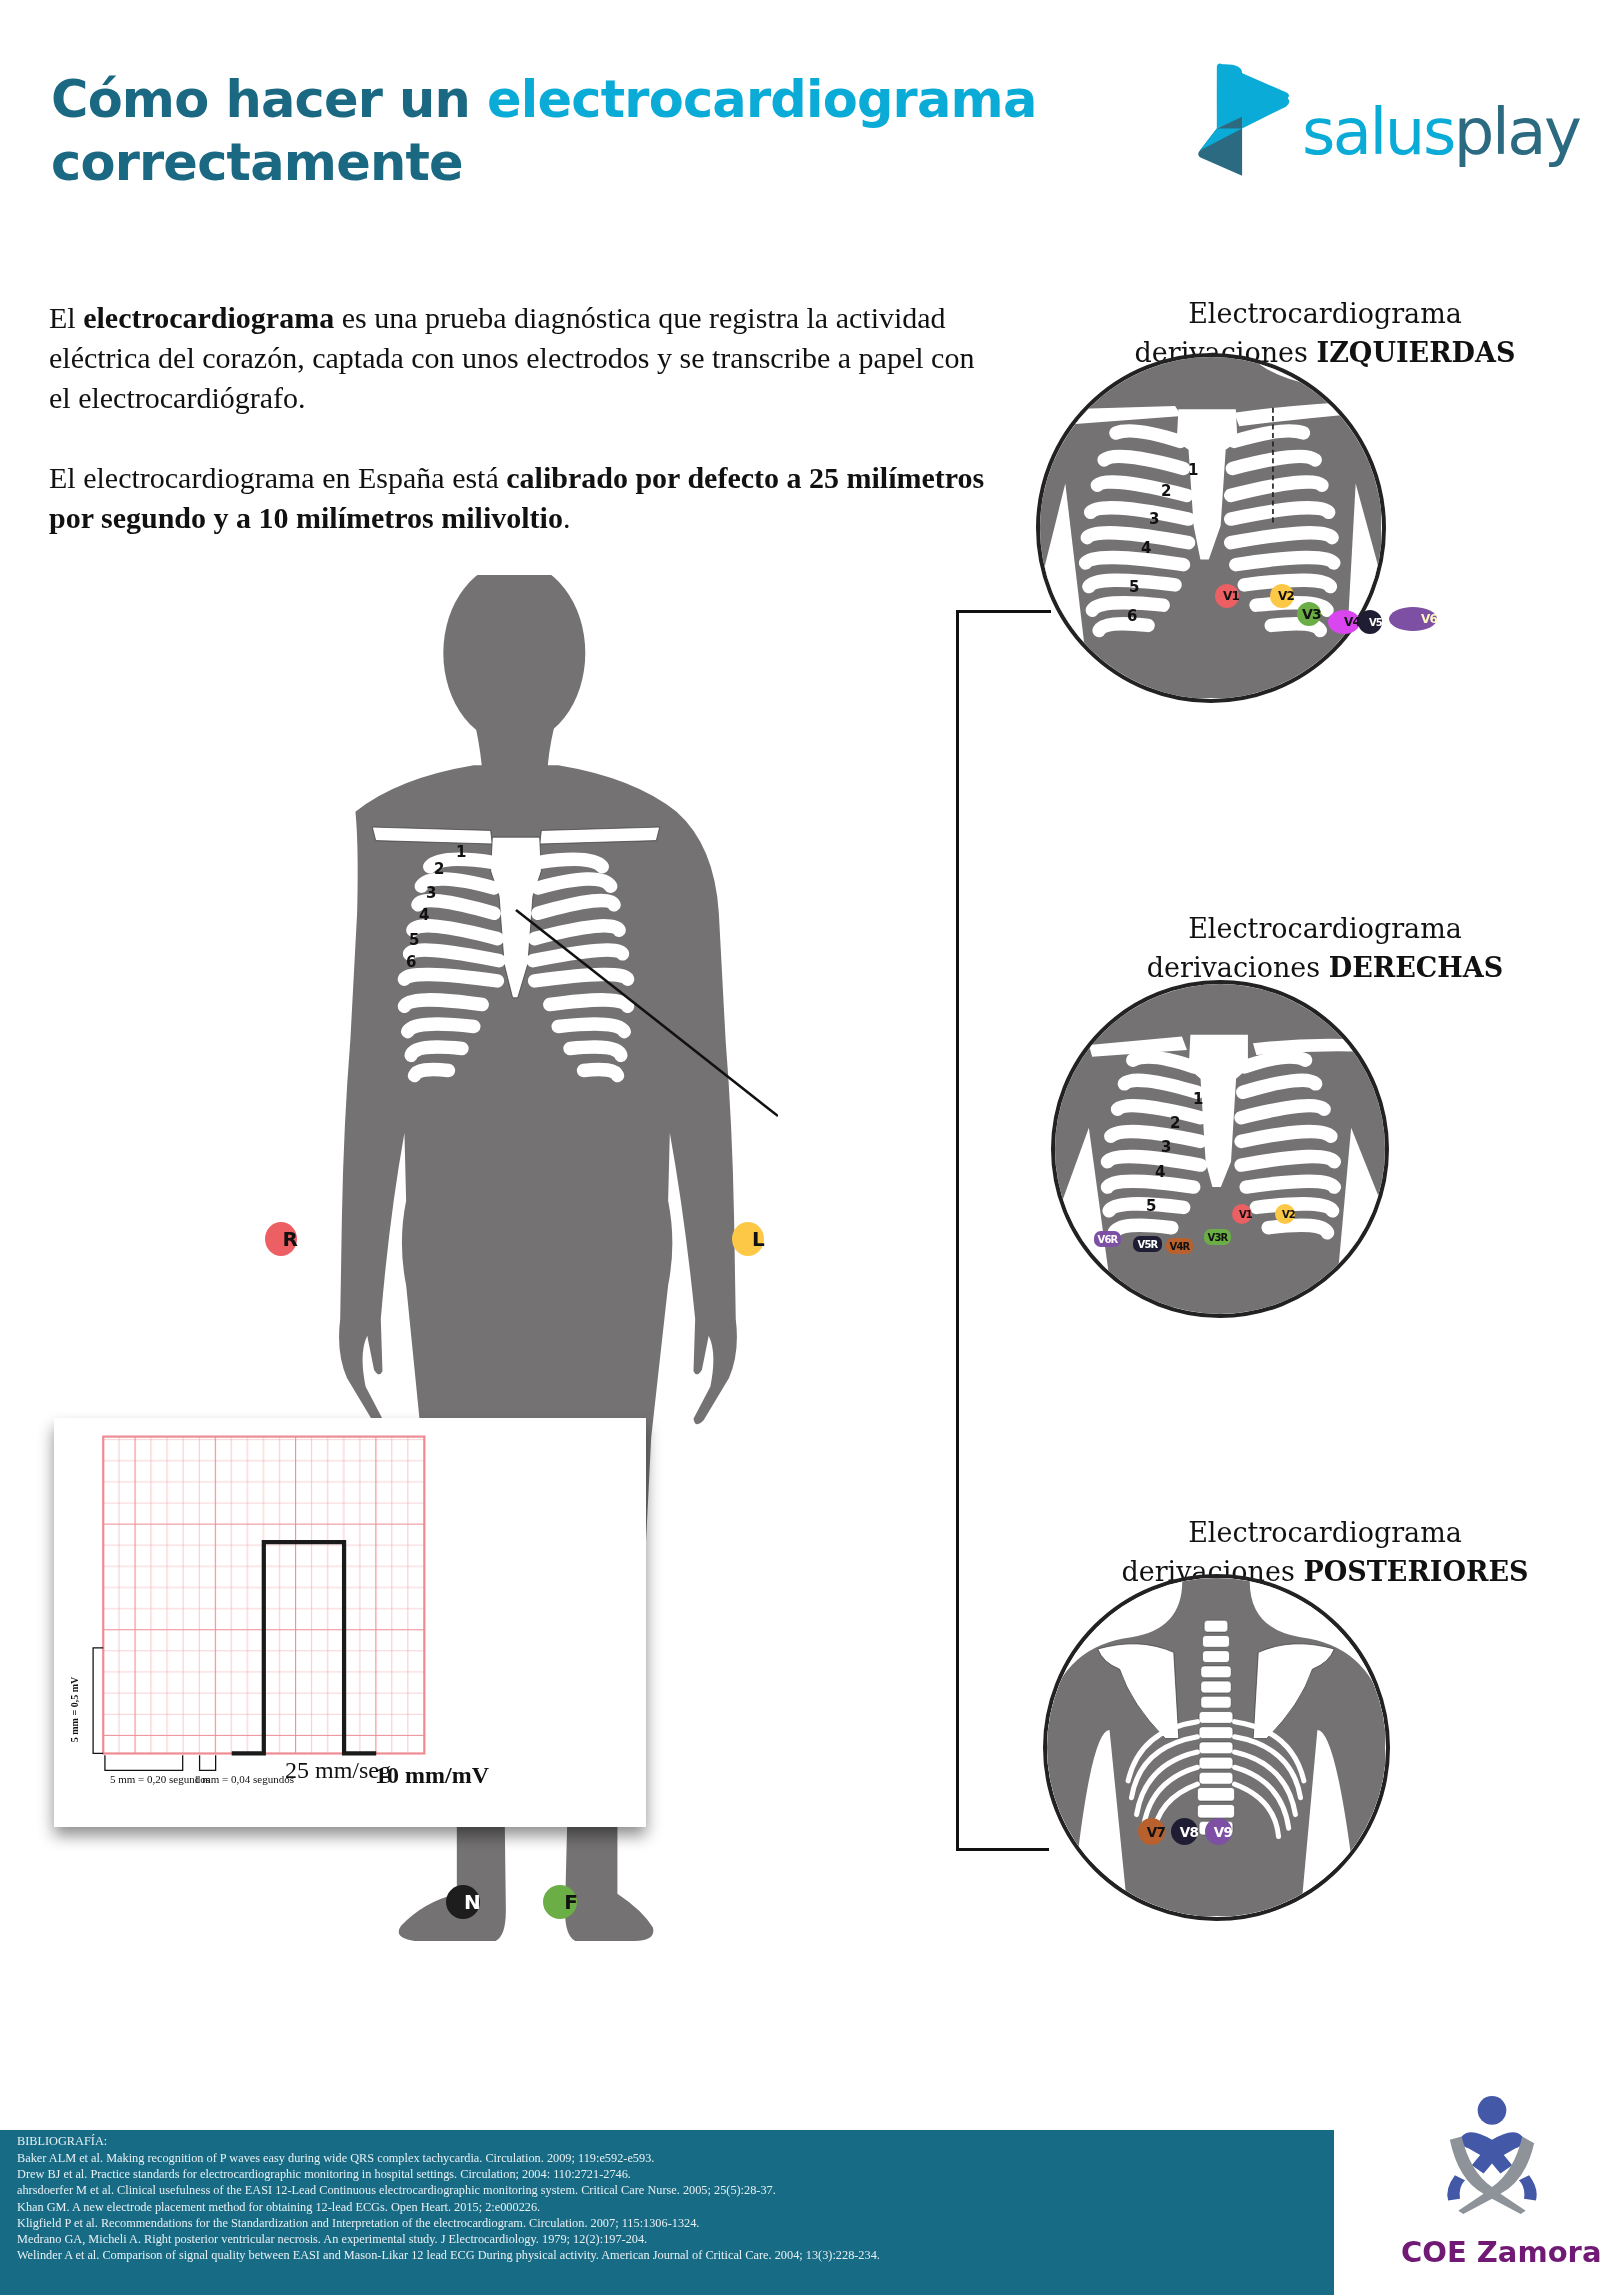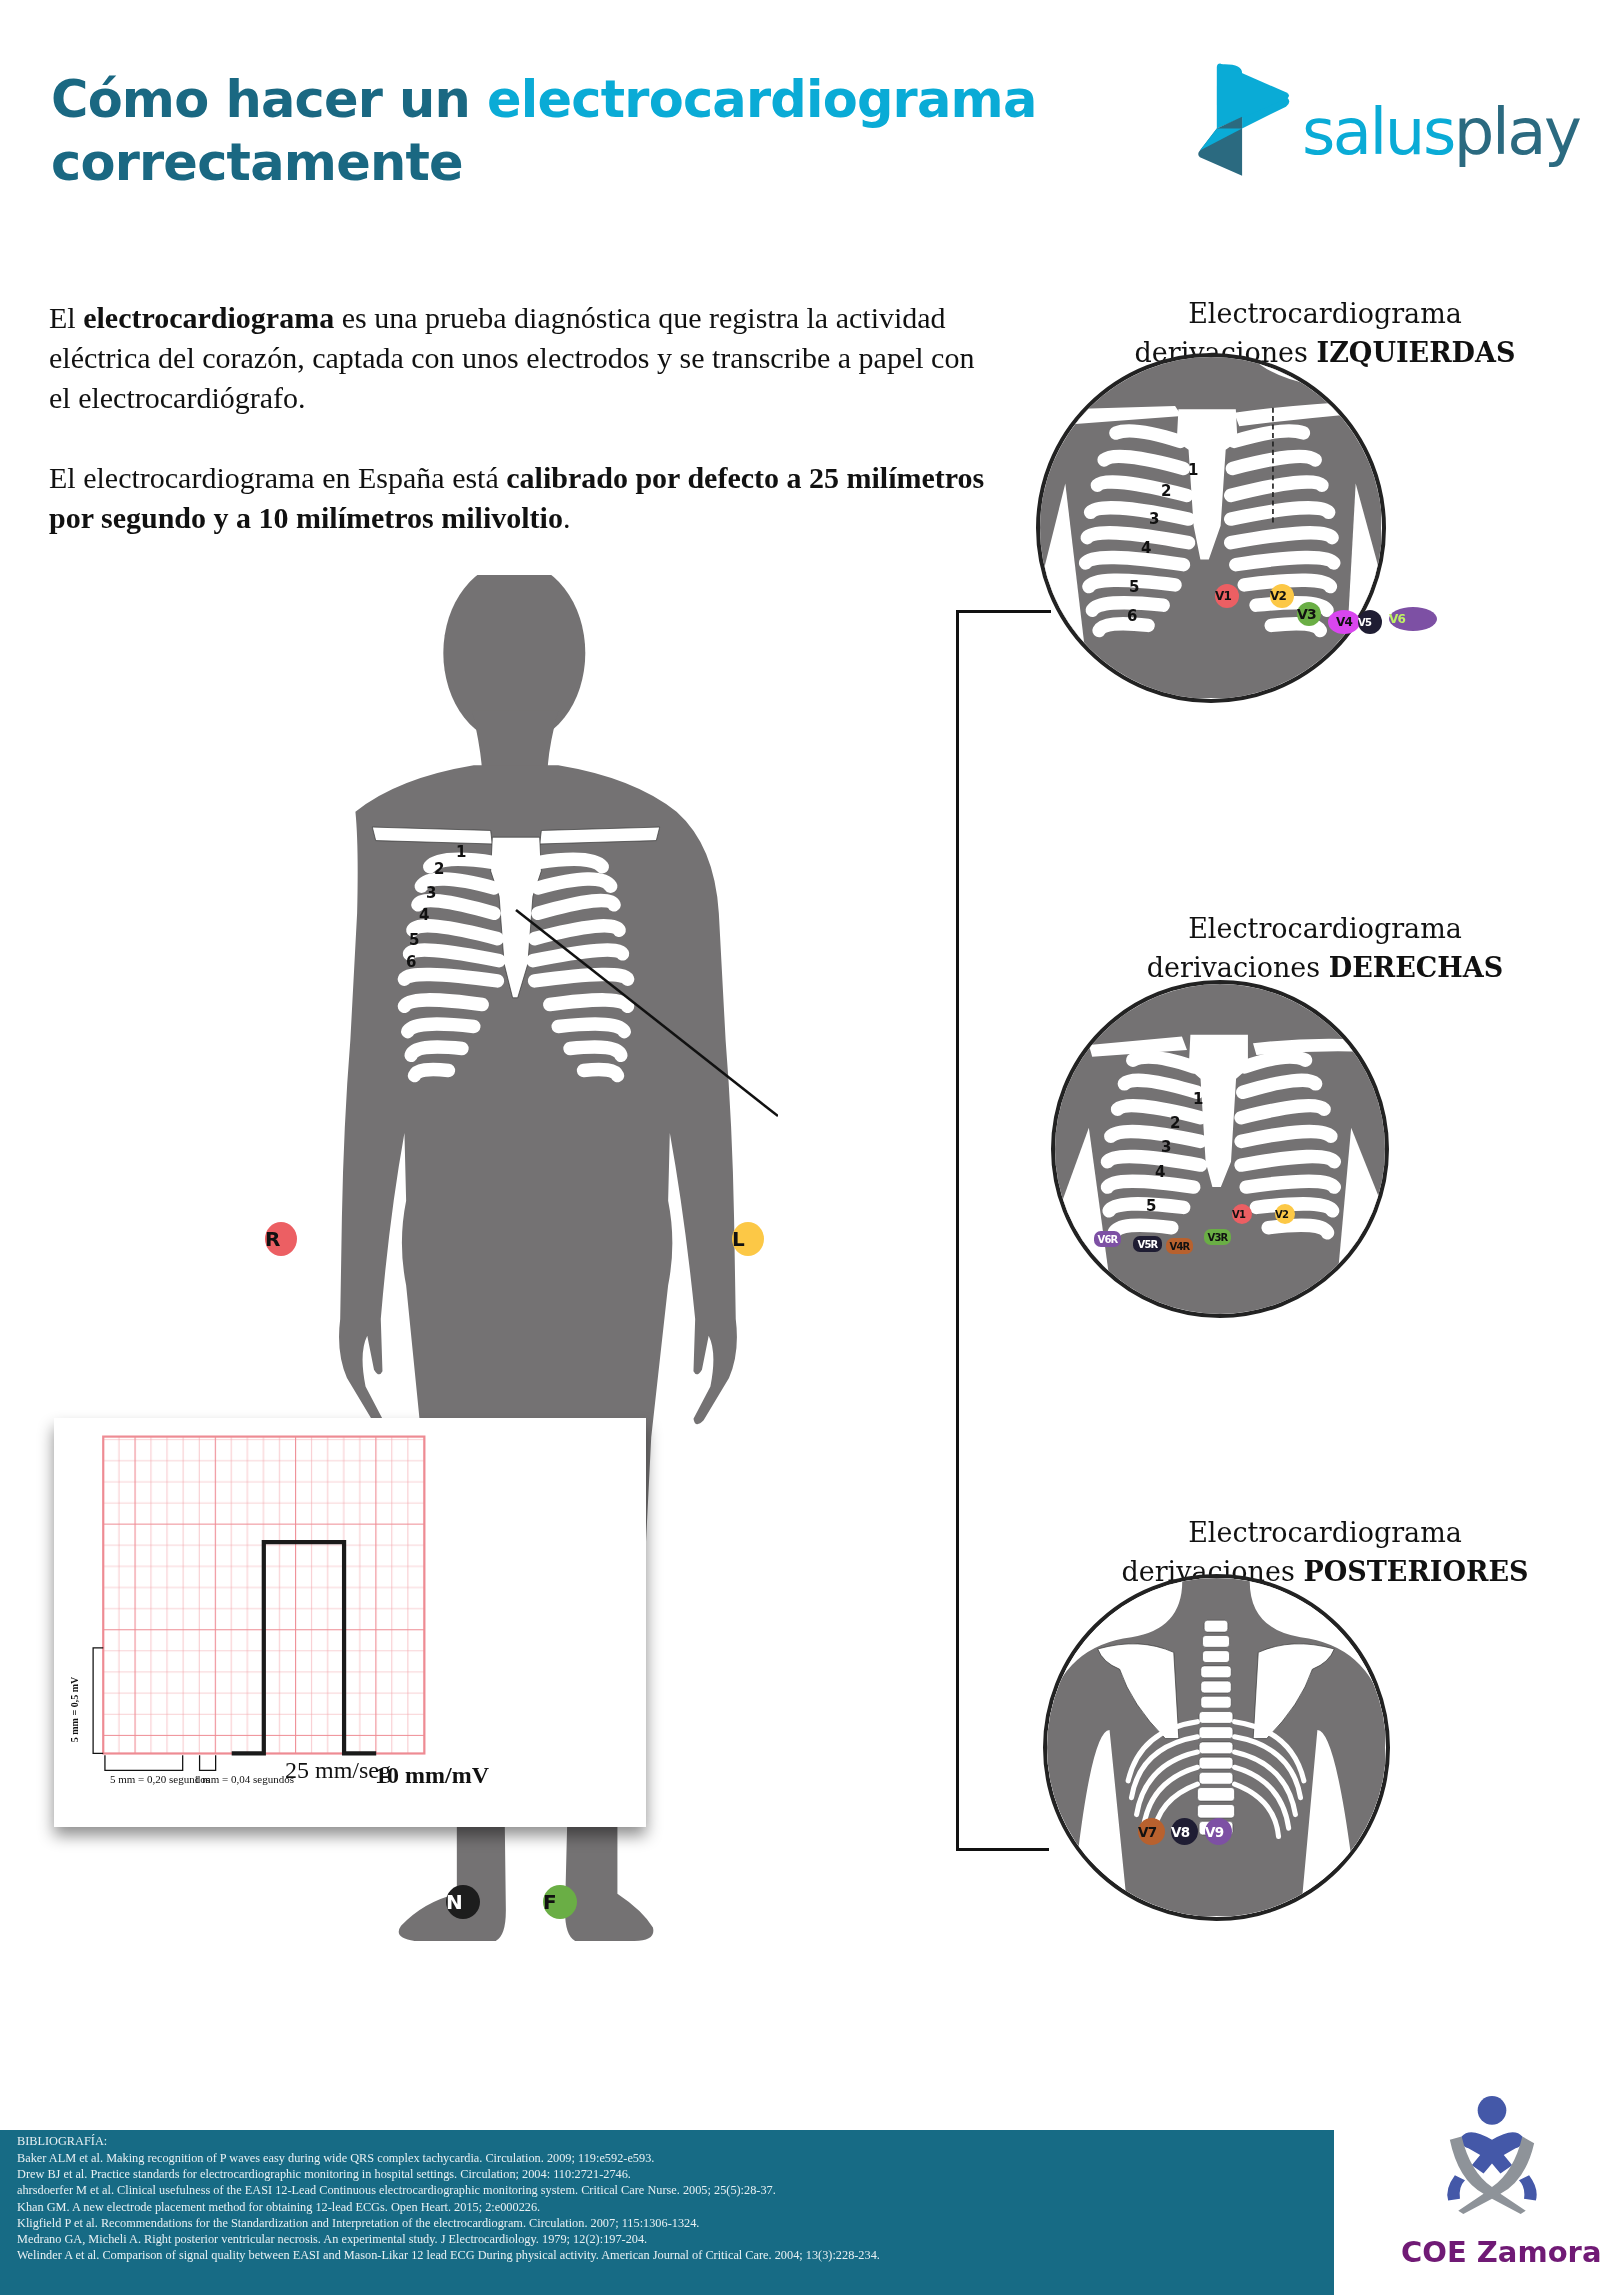--- a/index.html
+++ b/index.html
@@ -36,21 +36,21 @@
   .ecg-label-small { font-family: "Liberation Serif", serif; font-size: 11px; color: #111; white-space: nowrap; }
   .ecg-label-big { font-family: "Liberation Serif", serif; font-size: 24px; color: #111; white-space: nowrap; }
 
   
   .biblio { left: 0; top: 2130px; width: 1334px; height: 166px; background: #176b85; color: #e8f0f3; font-family: "Liberation Serif", serif; font-size: 12.3px; line-height: 16.3px; box-sizing: border-box; padding: 3.4px 0 0 17px; }
   .biblio div { white-space: nowrap; }
   .coe-logo { left: 1335px; top: 2096px; width: 287px; height: 199px; }
   .coe-text { left: 1401px; top: 2235px; font-family: "DejaVu Sans", sans-serif; font-weight: bold; font-size: 29px; color: #701a75; }
 
   
-  .badge { position: absolute; border-radius: 50%; font-family: "DejaVu Sans", sans-serif; font-weight: bold; display: flex; align-items: center; justify-content: flex-start; letter-spacing: -0.8px; }
+  .badge { position: absolute; border-radius: 50%; font-family: "DejaVu Sans", sans-serif; font-weight: bold; display: flex; align-items: center; justify-content: flex-end; letter-spacing: -0.8px; }
   .pill { position: absolute; border-radius: 6.8px; font-family: "DejaVu Sans", sans-serif; font-weight: bold; display: flex; align-items: center; justify-content: center; letter-spacing: -0.8px; }
   .rib-num { position: absolute; font-family: "DejaVu Sans", sans-serif; font-weight: bold; color: #111; }
 </style>
 </head>
 <body>
 
 <div class="abs title">
   <span>Cómo hacer un </span><span class="accent">electrocardiograma</span><br>
   <span>correctamente</span>
 </div>
@@ -214,21 +214,21 @@
   </div>
 <div class="badge" style="left:1297px;top:602px;width:24px;height:24px;background:#6aae45;color:#111;font-size:14px;">
     <span>V3</span>
   </div>
 <div class="badge" style="left:1328px;top:610px;width:24px;height:24px;background:#d946ef;color:#111;font-size:12px;padding-left:8px;">
     <span>V4</span>
   </div>
 <div class="badge" style="left:1358px;top:610px;width:24px;height:24px;background:#1f1d33;color:#fff;font-size:10px;">
     <span>V5</span>
   </div>
-<div class="badge" style="left:1389px;top:607px;width:48px;height:24px;background:#7d50a4;color:#bef264;font-size:12px;">
+<div class="badge" style="left:1389px;top:607px;width:48px;height:24px;background:#7d50a4;color:#fef9c3;font-size:12px;">
     <span>V6</span>
   </div>
 
 <div class="abs panel-title" style="left:1029px;top:909px;">
   <div>Electrocardiograma</div>
   <div><span>derivaciones </span><b>DERECHAS</b></div>
 </div>
 <div class="abs circle" style="left:1051px;top:980px;width:338px;height:338px;">
   <svg width="330" height="330" viewBox="0 0 390 390">
     <rect width="390" height="390" fill="#747273"></rect>

